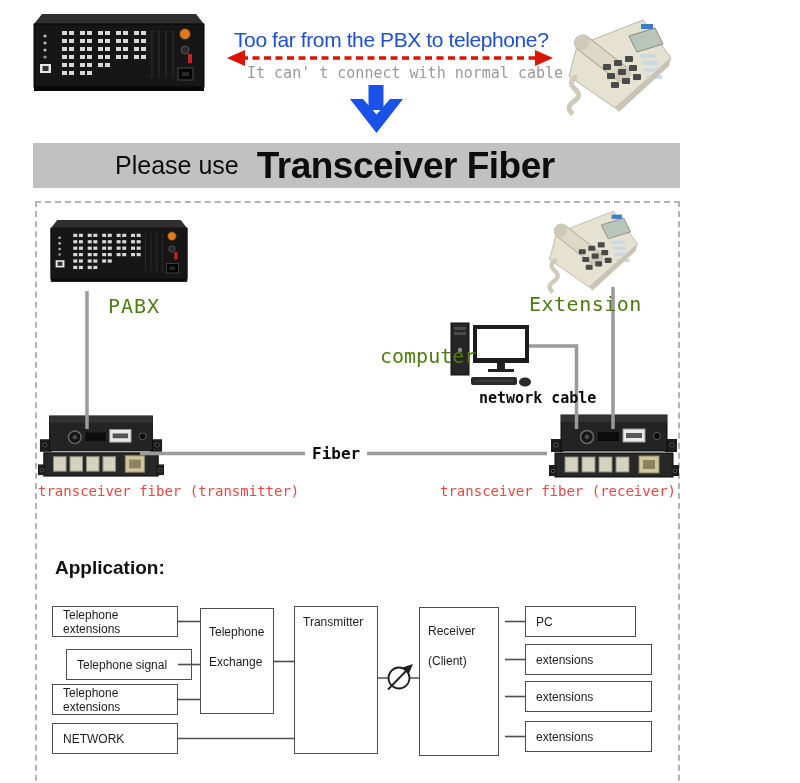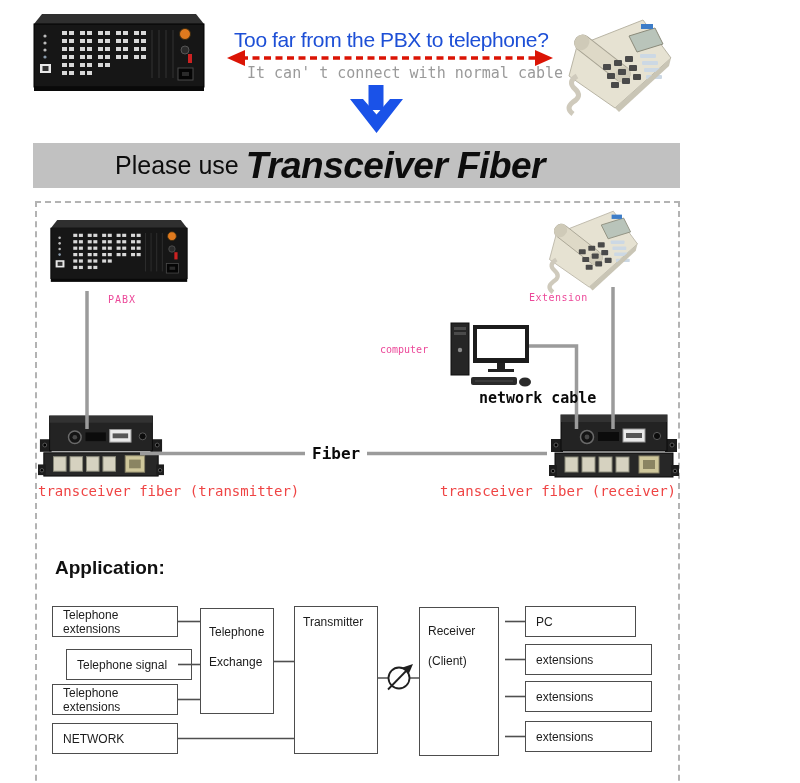--- a/index.html
+++ b/index.html
@@ -16,35 +16,35 @@
   .subline{
     left:247px;top:64px;font-family:"DejaVu Sans Mono","Liberation Mono",monospace;
     font-size:15px;color:#9a9a9a;white-space:nowrap;z-index:40;
   }
   
   .banner{
     left:33px;top:143px;width:647px;height:45px;background:#c1c1c1;
     display:flex;align-items:flex-end;padding-left:82px;box-sizing:border-box;z-index:2;
   }
   .banner .prefix{font-size:25px;color:#0d0d0d;line-height:45px;}
-  .banner .title{font-size:37px;font-weight:bold;color:#0d0d0d;letter-spacing:-0.5px;margin-left:7px;line-height:45px;font-style:italic;}
+  .banner .title{font-size:37px;font-weight:bold;color:#0d0d0d;letter-spacing:-0.5px;margin-left:18px;line-height:45px;}
   
   .frame{
     left:35px;top:201px;width:645px;height:600px;
     border:2px dashed #b3b3b3;border-bottom:none;box-sizing:border-box;z-index:1;
   }
   
   .dev{z-index:10;}
   svg{display:block;}
   
   .mlabel{
     font-family:"DejaVu Sans Mono","Liberation Mono",monospace;
     white-space:nowrap;z-index:40;
   }
-  .gray{color:#ec4899;font-size:10px;}
+  .gray{color:#4d7c0f;font-size:20px;}
   .dark{color:#ef4444;font-size:14px;}
   .blackbold{color:#0a0a0a;font-weight:bold;font-size:15px;}
   .fiberlabel{
     left:305px;top:444px;background:#ffffff;padding:0 7px;
     font-size:16px;font-weight:bold;color:#0a0a0a;z-index:45;
   }
   
   .appheading{
     left:55px;top:557px;font-size:19px;font-weight:bold;color:#101010;z-index:40;
   }

